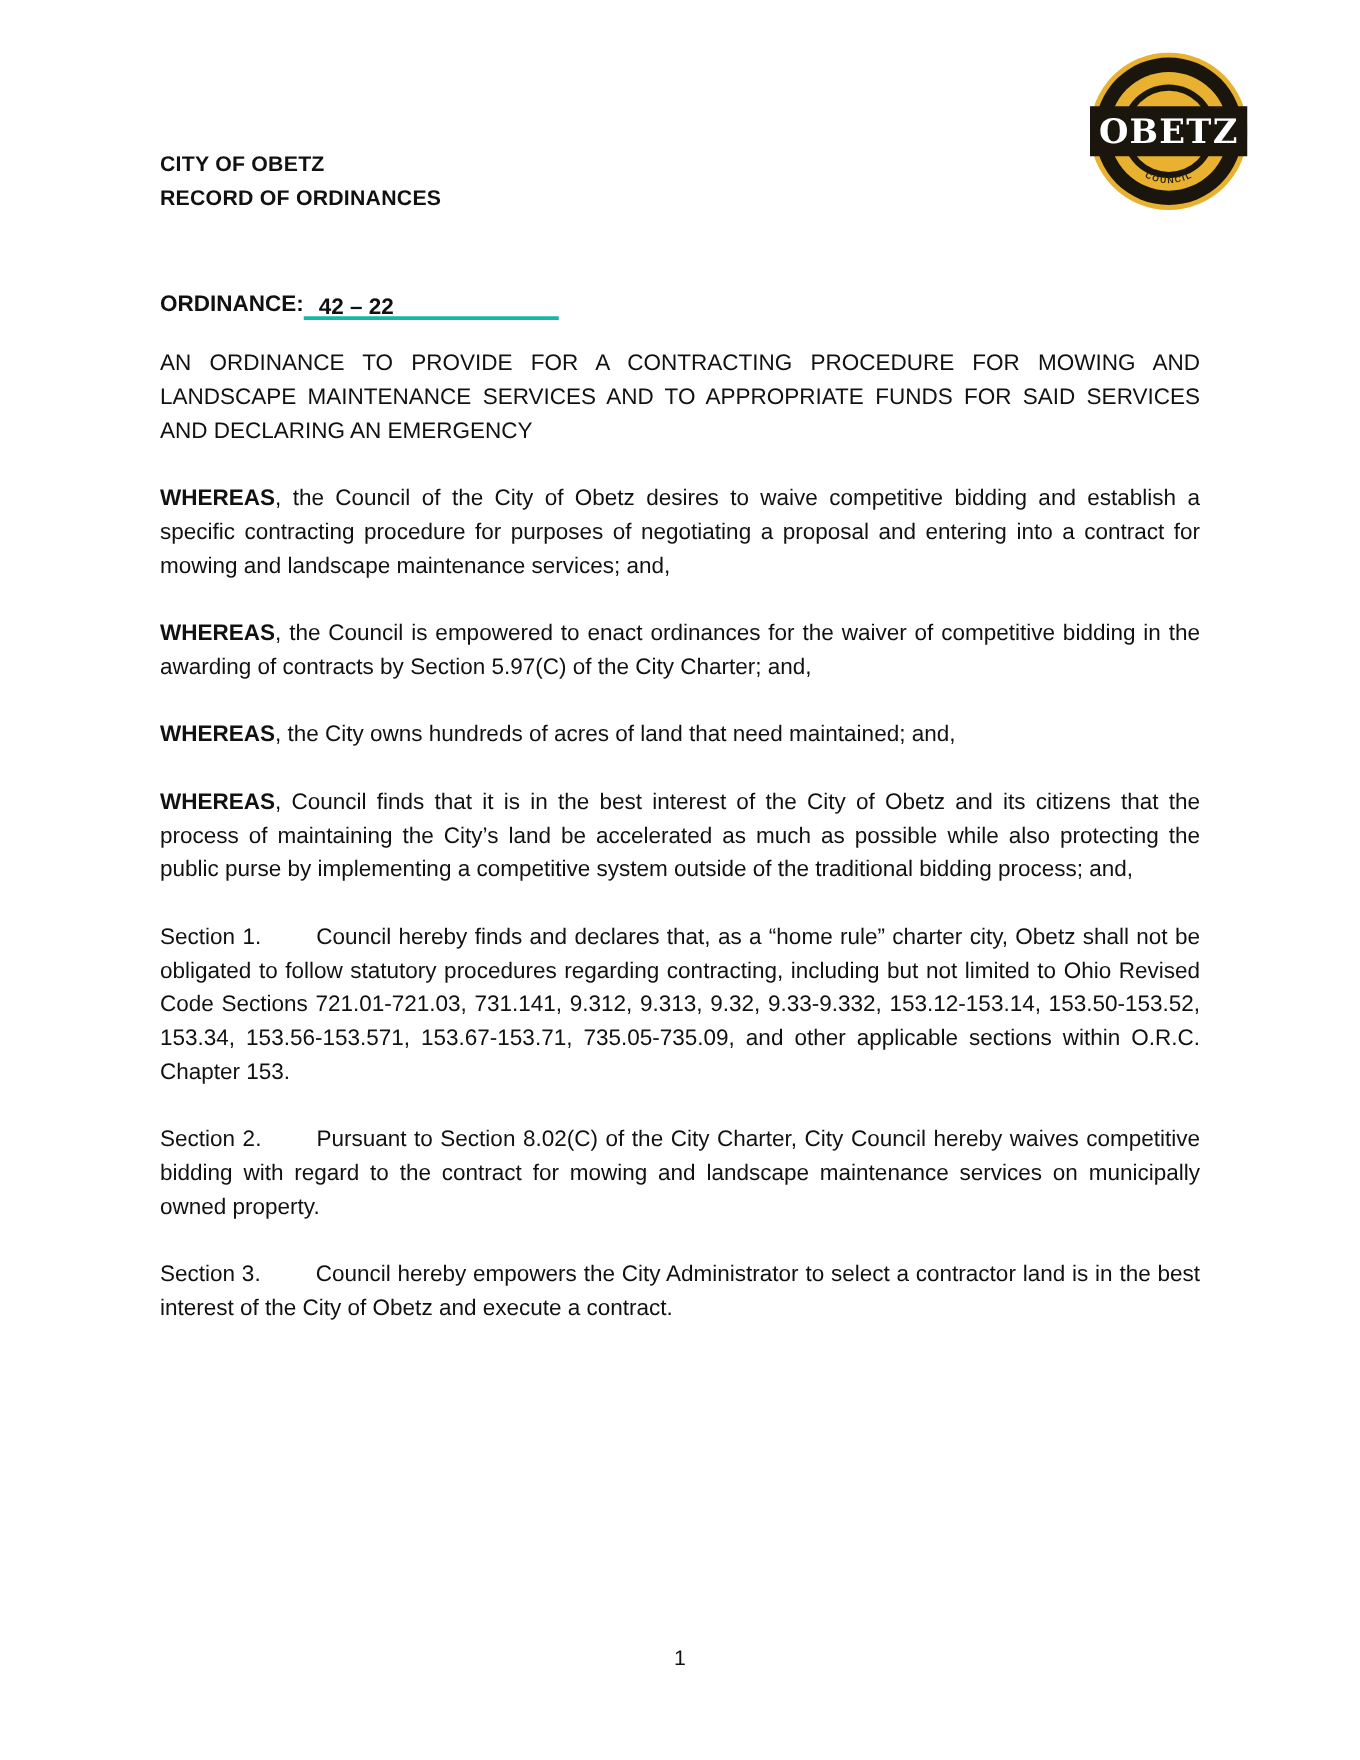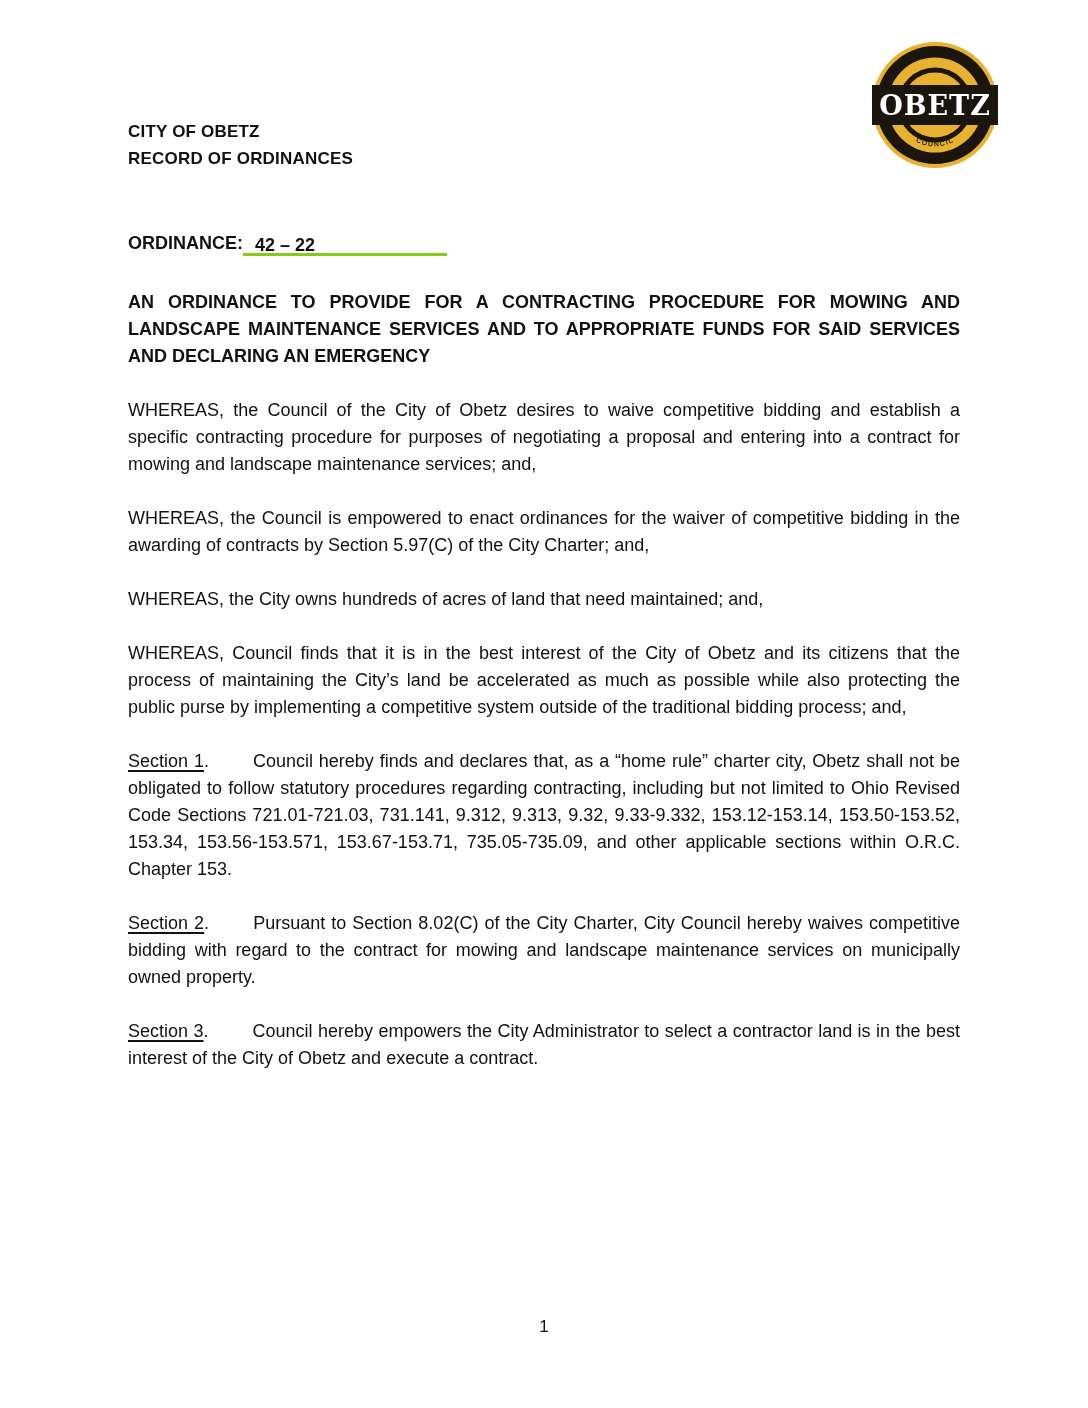--- a/index.html
+++ b/index.html
@@ -36,37 +36,36 @@
     font-size:18px;
     font-weight:bold;
     line-height:26px;
     align-items:flex-end;
   }
   .ord-left{ width:512px; display:flex; align-items:flex-end;}
   .ord-right{ flex:1; display:flex; align-items:flex-end;}
   .ord-label{ white-space:nowrap; }
   .fill-line{
     display:inline-block;
-    border-bottom:3px solid #84cc16;
+    border-bottom:3px solid #14b8a6;
     height:24px;
   }
   .ord-num-line{ width:204px; padding-left:12px; box-sizing:border-box;}
   .passed-line{ flex:1; }
   
   .para{
     font-size:18px;
     line-height:27px;
     text-align:justify;
     margin:0 0 27px 0;
   }
-  .title-para{ font-weight:bold; margin-top:33px; }
-  .bold-lead{ font-weight:normal;margin-top:18px; }
+  .title-para{ font-weight:normal; margin-top:21px; }
+  .bold-lead{ font-weight:bold;margin-top:18px; }
   .enactment{ font-weight:bold; }
   .section-label{
-    text-decoration:underline;
     text-decoration-thickness:2px;
     text-underline-offset:3px;
   }
   .tab-space{ display:inline-block; width:44px; }
   .page-number{
     position:absolute;
     top:1316px; left:0; width:100%;
     text-align:center;
     font-size:17px;
     line-height:22px;

